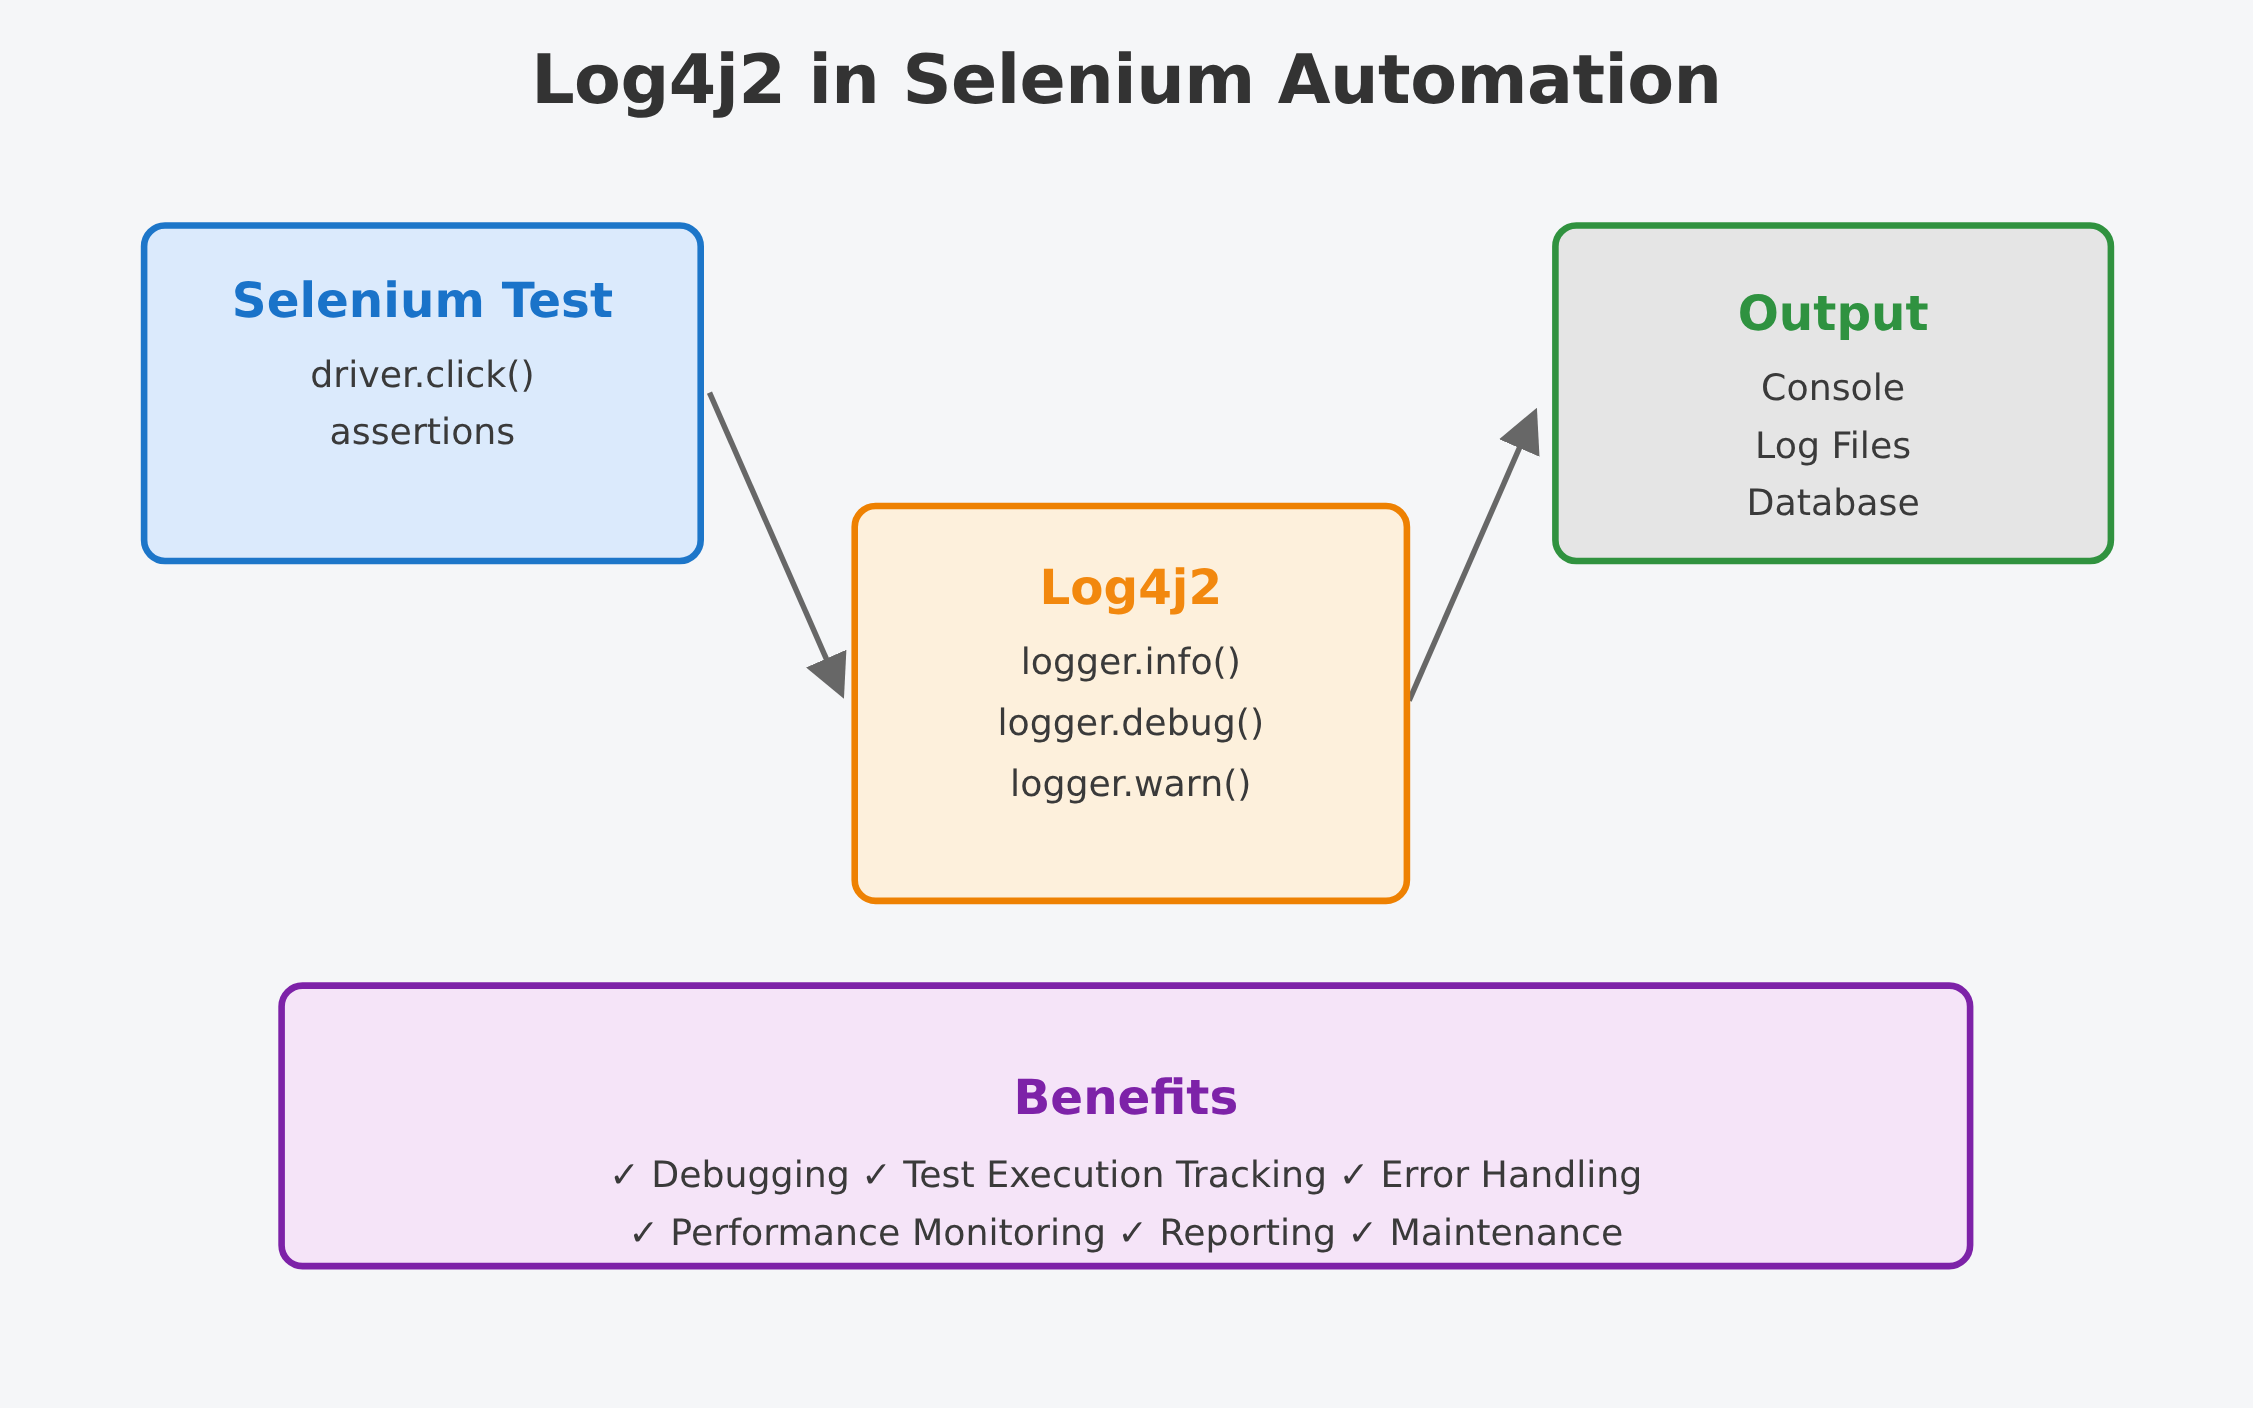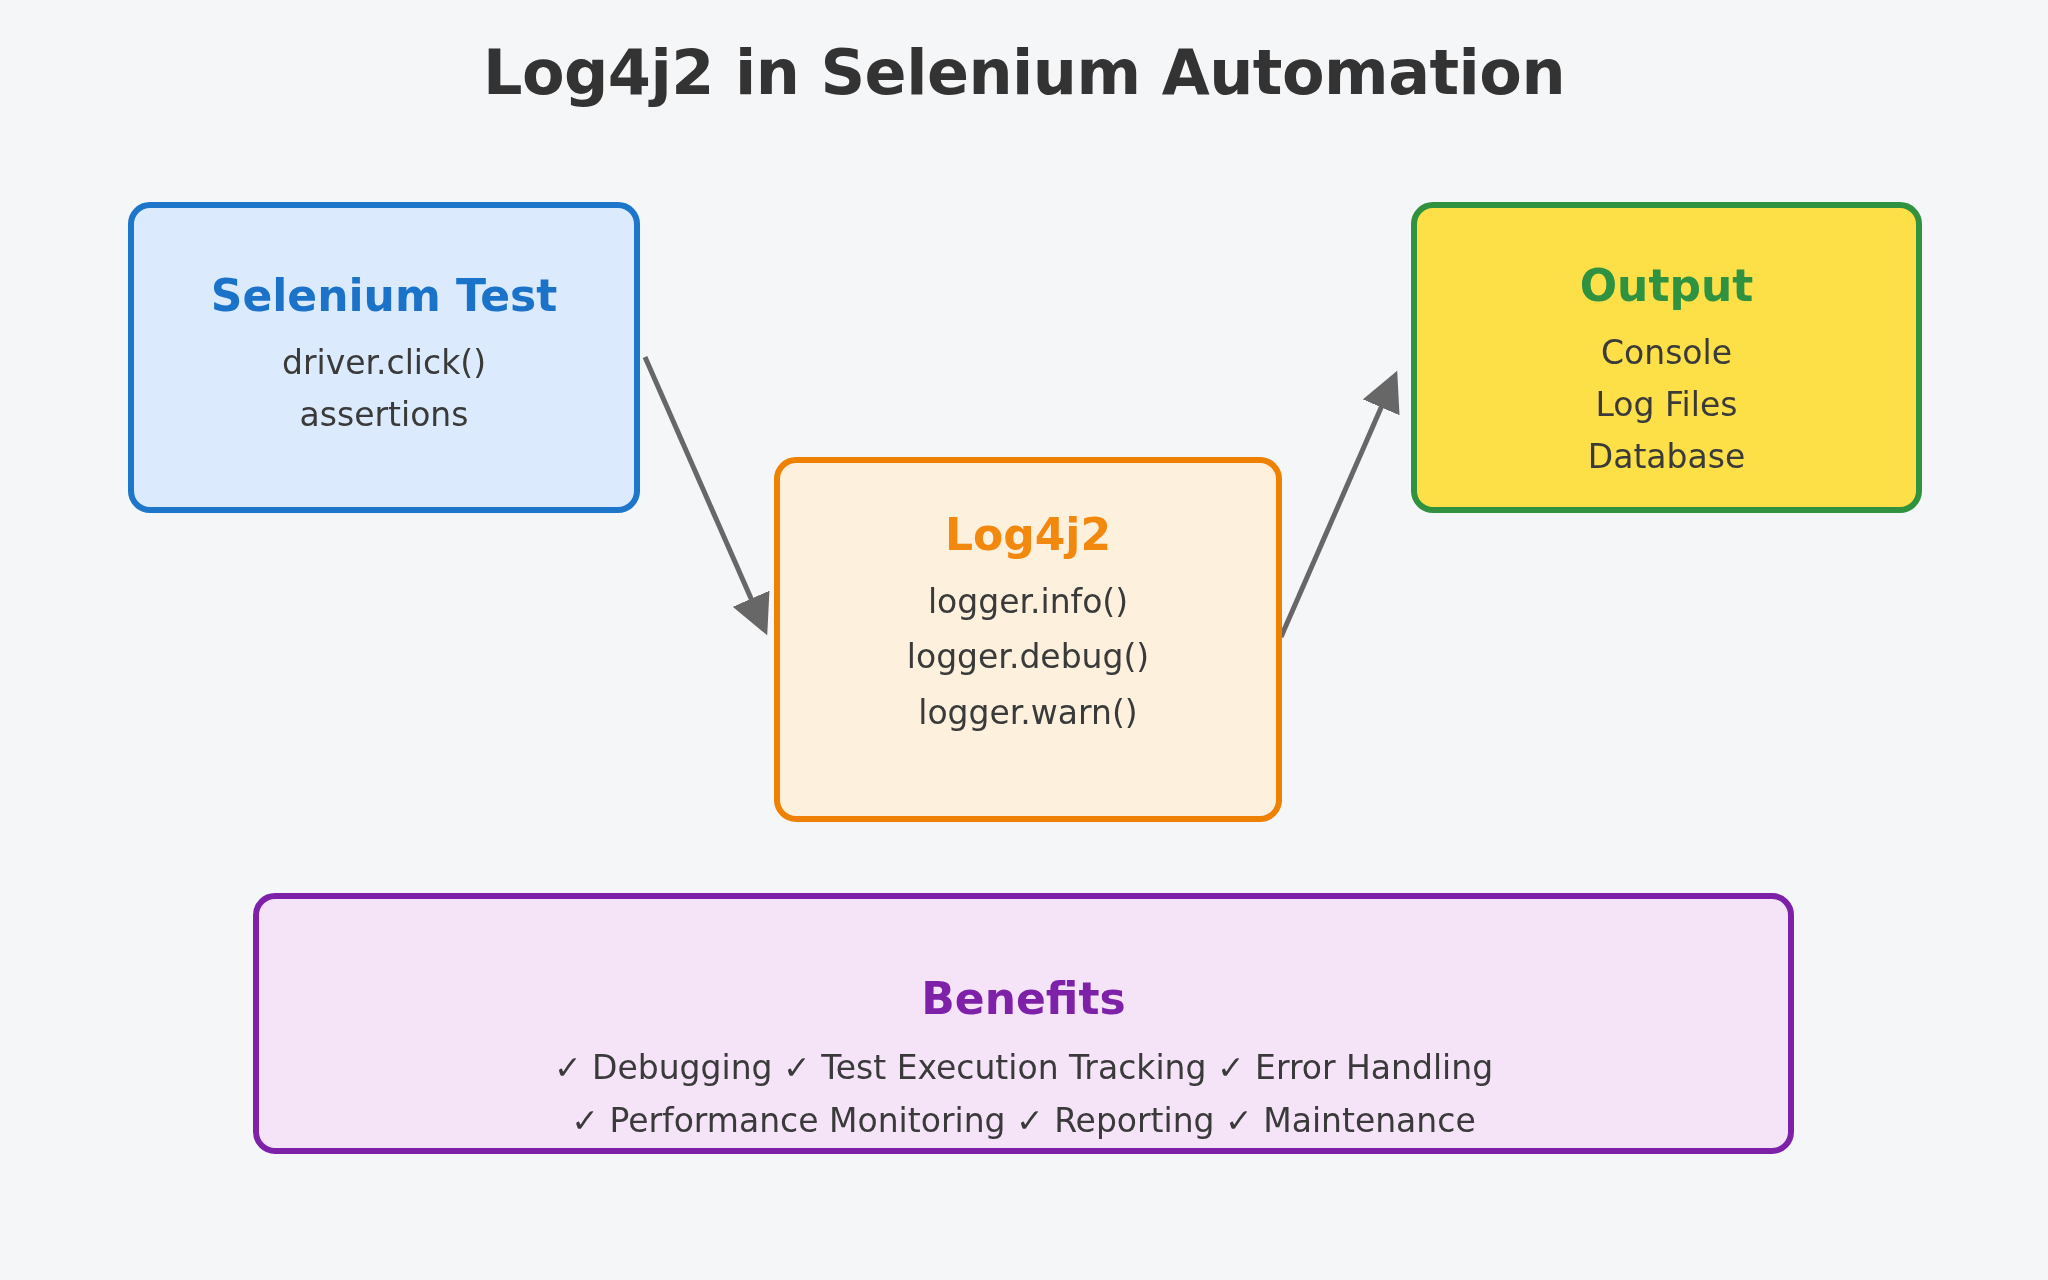--- a/index.html
+++ b/index.html
@@ -45,35 +45,35 @@
   .node-body{
     margin-top:14px;
     font-size:33px;
     line-height:1.58;
     color:#3a3a3a;
   }
   
   .node-selenium{
     left:128px;top:202px;width:512px;height:311px;
     background:#dbeafc;border-color:#1d76c9;
-    padding-top:60px;
+    padding-top:38px;
   }
   .node-selenium .node-heading{color:#1a73c9;}
   
   .node-log4j2{
     left:774px;top:457px;width:508px;height:365px;
     background:#fdf0dc;border-color:#ee8102;
     padding-top:44px;
   }
   .node-log4j2 .node-heading{color:#f2880e;}
   .node-log4j2 .node-body{line-height:1.68;margin-top:12px;}
   
   .node-output{
     left:1411px;top:202px;width:511px;height:311px;
-    background:#fde047;border-color:#30923f;
+    background:#e5e5e5;border-color:#30923f;
     padding-top:50px;
   }
   .node-output .node-heading{color:#2f9240;}
   
   .node-benefits{
     left:253px;top:893px;width:1541px;height:261px;
     background:#f5e4f8;border-color:#7d22a8;
     padding-top:34px;
     justify-content:flex-end;
   }

